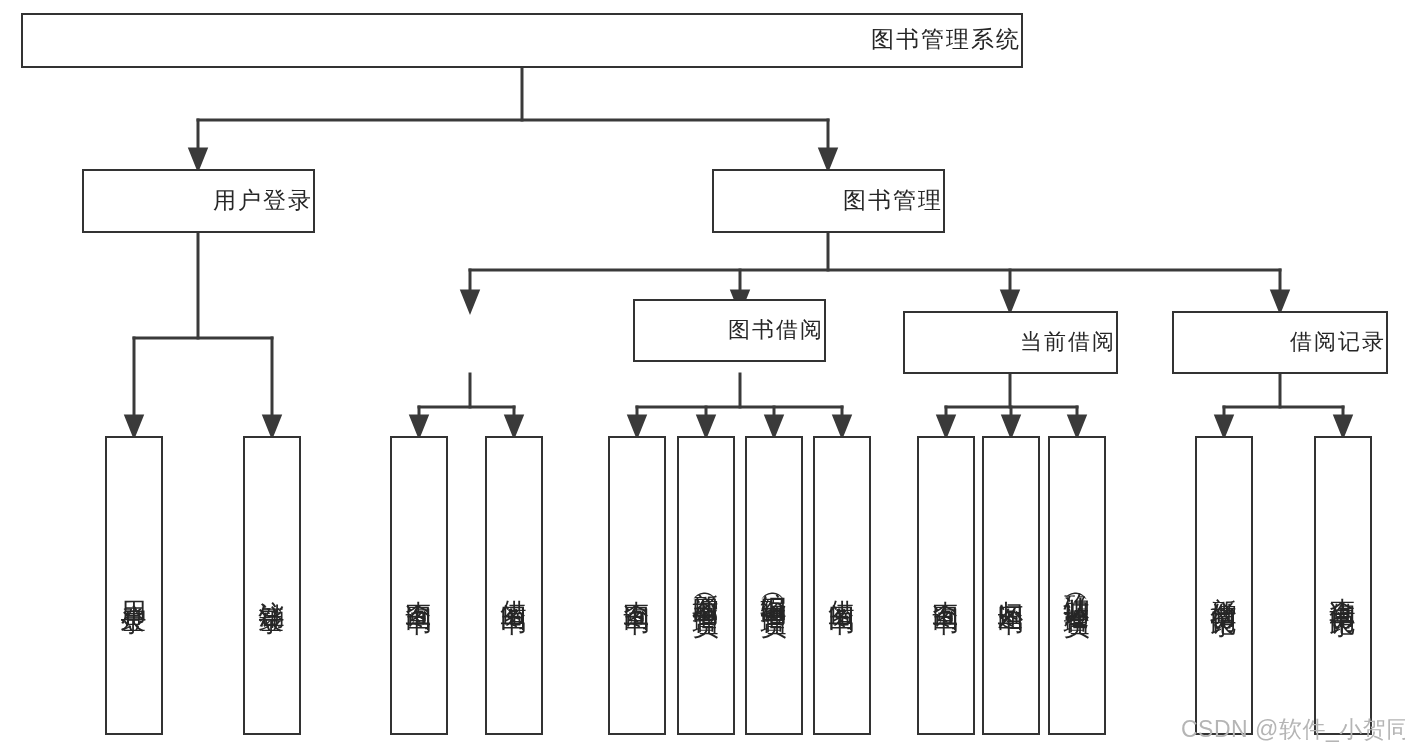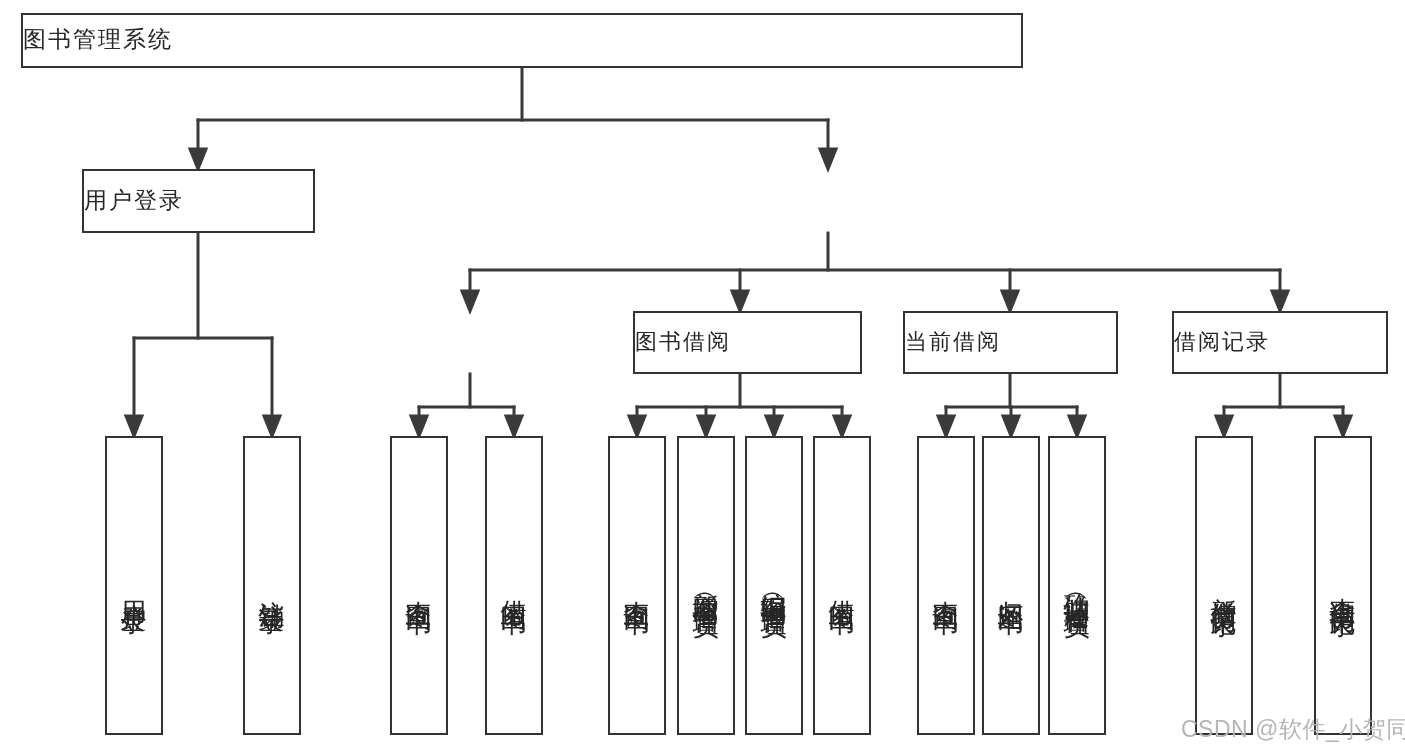--- a/index.html
+++ b/index.html
@@ -25,21 +25,21 @@
   .box {
     position: absolute;
     box-sizing: border-box;
     background: #ffffff;
     border: 2px solid #333333;
     z-index: 2;
     white-space: nowrap;
     overflow: hidden;
   }
   .hbox {
-    text-align: left;
+    text-align: right;
     letter-spacing: 2px;
     font-size: 23px;
   }
   .root-box   { line-height: 49px; }
   .lvl2-box   { line-height: 58px; }
   .lvl3-box   { line-height: 57px; font-size: 22px; }
   .vbox {
     width: 58px;
     height: 299px;
     writing-mode: vertical-rl;
@@ -130,22 +130,23 @@
       <line x1="1224" y1="407" x2="1224" y2="420"></line>
       <polygon points="1216,416 1232,416 1224,436"></polygon>
       <line x1="1343" y1="407" x2="1343" y2="420"></line>
       <polygon points="1335,416 1351,416 1343,436"></polygon>
     </g>
   </svg>
 
   <div class="box hbox root-box" style="left:21px;top:13px;width:1002px;height:55px">图书管理系统</div>
 
   <div class="box hbox lvl2-box" style="left:82px;top:169px;width:233px;height:64px">用户登录</div>
+  <div class="box hbox lvl2-box" style="left:712px;top:169px;width:233px;height:64px">图书管理</div>
 
-  <div class="box hbox lvl3-box" style="left:633px;top:311px;width:229px;height:63px">图书借阅</div>
+  <div class="box hbox lvl3-box" style="left:633px;top:299px;width:193px;height:63px">图书借阅</div>
   <div class="box hbox lvl3-box" style="left:1172px;top:311px;width:216px;height:63px">借阅记录</div>
   <div class="box hbox lvl3-box" style="left:903px;top:311px;width:215px;height:63px">当前借阅</div>
 
   <div class="box vbox" style="left:105px;top:436px">用户登录</div>
   <div class="box vbox" style="left:243px;top:436px">注销登录</div>
 
   <div class="box vbox" style="left:390px;top:436px">查询图书</div>
   <div class="box vbox" style="left:485px;top:436px">借阅图书</div>
 
   <div class="box vbox" style="left:608px;top:436px">查询图书</div>

